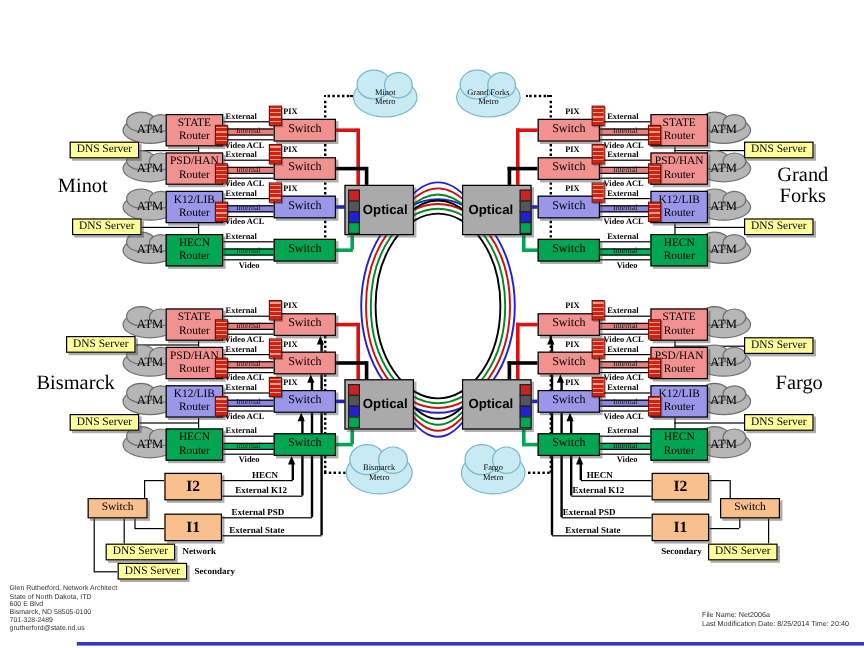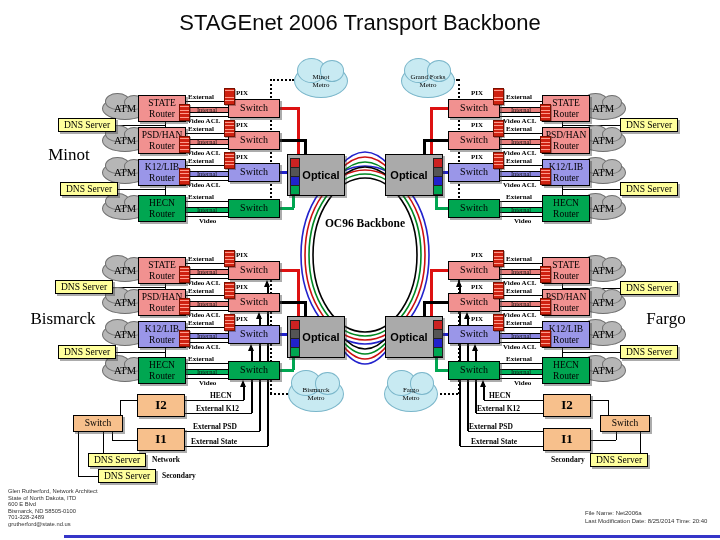--- a/index.html
+++ b/index.html
@@ -37,39 +37,37 @@
   #footer-contact{position:absolute;left:8px;top:488px;font-family:"Liberation Sans",sans-serif;
          font-size:5.8px;line-height:6.5px;color:#333;z-index:5;}
   #footer-fileinfo{position:absolute;left:585px;top:509px;font-family:"Liberation Sans",sans-serif;
          font-size:6px;line-height:8px;color:#333;z-index:5;}
   .citylabel{position:absolute;font-size:17px;line-height:17px;text-align:center;z-index:5;color:#000;}
 </style>
 </head>
 <body>
 
 <div id="canvas">
-  <div id="title">STAGEnet 2006 Transport Backbone</div>
 
   <svg id="ring" width="170" height="250" viewBox="0 0 170 250" style="position:absolute;left:280px;top:130px;z-index:1;">
       <ellipse cx="85" cy="125" rx="64" ry="89" fill="none" stroke="#2222cc" stroke-width="1.6"></ellipse>
       <ellipse cx="85" cy="125" rx="60" ry="85" fill="none" stroke="#cc1111" stroke-width="1.6"></ellipse>
       <ellipse cx="85" cy="125" rx="56" ry="81" fill="none" stroke="#008822" stroke-width="1.6"></ellipse>
       <ellipse cx="85" cy="125" rx="52" ry="77" fill="none" stroke="#000000" stroke-width="1.6"></ellipse>
       <path d="M 60,36 Q 85,8 110,36" fill="none" stroke="#2222cc" stroke-width="1.6"></path>
       <path d="M 60,40 Q 85,14 110,40" fill="none" stroke="#cc1111" stroke-width="1.6"></path>
       <path d="M 60,44 Q 85,20 110,44" fill="none" stroke="#008822" stroke-width="1.6"></path>
       <path d="M 60,48 Q 85,26 110,48" fill="none" stroke="#000000" stroke-width="1.6"></path>
       <path d="M 60,216 Q 85,252 110,216" fill="none" stroke="#2222cc" stroke-width="1.6"></path>
       <path d="M 60,212 Q 85,246 110,212" fill="none" stroke="#cc1111" stroke-width="1.6"></path>
       <path d="M 60,208 Q 85,240 110,208" fill="none" stroke="#008822" stroke-width="1.6"></path>
       <path d="M 60,204 Q 85,234 110,204" fill="none" stroke="#000000" stroke-width="1.6"></path>
     </svg>
 
   <div id="backbone-label">
-    <div>OC96 Backbone</div>
   </div>
 
   <div id="footer-contact">
     <div>Glen Rutherford, Network Architect</div>
     <div>State of North Dakota, ITD</div>
     <div>600 E Blvd</div>
     <div>Bismarck, ND 58505-0100</div>
     <div>701-328-2489</div>
     <div>grutherford@state.nd.us</div>
   </div>
@@ -105,21 +103,21 @@
       <div style="position: relative; font-family: &quot;Liberation Sans&quot;, sans-serif; font-size: 11px; font-weight: bold; left: -5px;">Optical</div>
       <div style="position: absolute; left: 47px; top: 3px; width: 8px; height: 8px; background: rgb(204, 34, 34); border: 1px solid rgb(34, 34, 34); z-index: 4;"></div>
       <div style="position: absolute; left: 47px; top: 12px; width: 8px; height: 8px; background: rgb(85, 85, 85); border: 1px solid rgb(34, 34, 34); z-index: 4;"></div>
       <div style="position: absolute; left: 47px; top: 21px; width: 8px; height: 8px; background: rgb(34, 34, 204); border: 1px solid rgb(34, 34, 34); z-index: 4;"></div>
       <div style="position: absolute; left: 47px; top: 30px; width: 8px; height: 8px; background: rgb(0, 166, 81); border: 1px solid rgb(34, 34, 34); z-index: 4;"></div>
     </div>
     <div class="cloud metro" style="position: absolute; left: 294px; top: 64px; width: 54px; height: 34px;">
       <div class="ctext" style="position: relative; font-size: 7px; line-height: 8px;">Minot</div>
       <div class="ctext" style="position: relative; font-size: 7px; line-height: 8px;">Metro</div>
     </div>
-    <div class="cloud metro" style="position: absolute; left: 401px; top: 64px; width: 54px; height: 34px;">
+    <div class="cloud metro" style="position: absolute; left: 380px; top: 64px; width: 54px; height: 34px;">
       <div class="ctext" style="position: relative; font-size: 7px; line-height: 8px;">Grand Forks</div>
       <div class="ctext" style="position: relative; font-size: 7px; line-height: 8px;">Metro</div>
     </div>
     <div class="cloud metro" style="position: absolute; left: 288px; top: 376px; width: 56px; height: 36px;">
       <div class="ctext" style="position: relative; font-size: 7px; line-height: 8px;">Bismarck</div>
       <div class="ctext" style="position: relative; font-size: 7px; line-height: 8px;">Metro</div>
     </div>
     <div class="cloud metro" style="position: absolute; left: 384px; top: 376px; width: 54px; height: 36px;">
       <div class="ctext" style="position: relative; font-size: 7px; line-height: 8px;">Fargo</div>
       <div class="ctext" style="position: relative; font-size: 7px; line-height: 8px;">Metro</div>
@@ -222,20 +220,24 @@
     <div class="bx dnsbx" style="position: absolute; left: 58px; top: 118px; width: 58px; height: 14px; background: rgb(255, 255, 156);">
       <div class="l1" style="position: relative;">DNS Server</div>
     </div>
     <div style="position: absolute; left: 116px; top: 125px; width: 49px; height: 1px; background: rgb(0, 0, 0); z-index: 2;"></div>
     <div style="position: absolute; left: 165px; top: 122px; width: 1px; height: 5px; background: rgb(0, 0, 0); z-index: 2;"></div>
     <div class="bx dnsbx" style="position: absolute; left: 60px; top: 182px; width: 58px; height: 14px; background: rgb(255, 255, 156);">
       <div class="l1" style="position: relative;">DNS Server</div>
     </div>
     <div style="position: absolute; left: 118px; top: 189px; width: 47px; height: 1px; background: rgb(0, 0, 0); z-index: 2;"></div>
     <div style="position: absolute; left: 165px; top: 186px; width: 1px; height: 9px; background: rgb(0, 0, 0); z-index: 2;"></div>
+    <div class="citylabel" style="position: absolute; left: 638px; top: 137px; width: 62px;">
+      <div style="position: relative;">Grand</div>
+      <div style="position: relative;">Forks</div>
+    </div>
     <div class="cloud atm" style="position: absolute; left: 580px; top: 97px; width: 46px; height: 23px;">
       <div class="ctext" style="position: relative; font-size: 10.5px; line-height: 11px;">ATM</div>
     </div>
     <div style="position: absolute; left: 500px; top: 101px; width: 42px; height: 1px; background: rgb(0, 0, 0); z-index: 2;"></div>
     <div class="iband" style="position: absolute; left: 500px; top: 107px; width: 42px; background: rgb(232, 127, 125);">
       <span>Internal</span>
     </div>
     <div style="position: absolute; left: 500px; top: 116px; width: 42px; height: 1px; background: rgb(0, 0, 0); z-index: 2;"></div>
     <div class="sl" style="position: absolute; left: 506px; top: 93px; font-size: 7px;">External</div>
     <div class="sl" style="position: absolute; left: 503px; top: 117px; font-size: 7px;">Video ACL</div>

